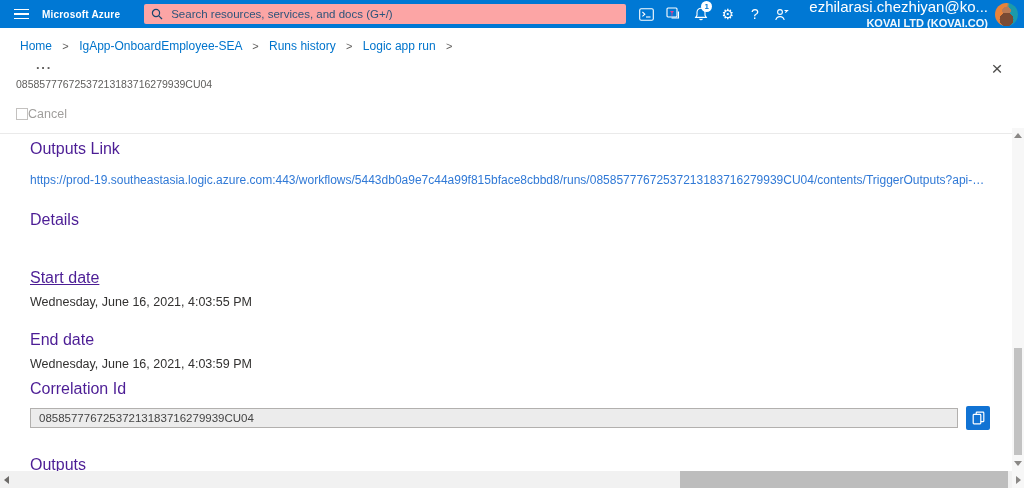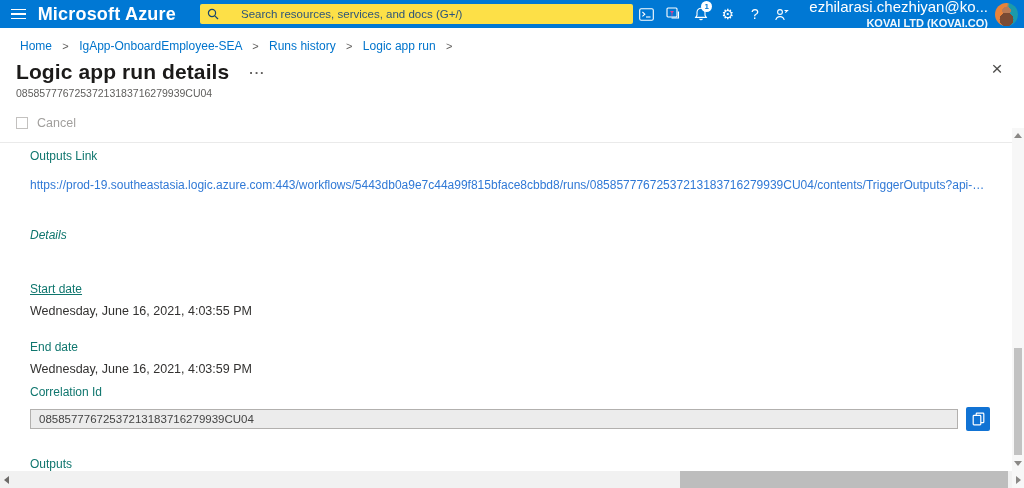--- a/index.html
+++ b/index.html
@@ -8,24 +8,24 @@
     width:1024px; height:488px; position:relative; overflow:hidden;
     background:#fff; font-family:"Liberation Sans", sans-serif; color:#323130;
   }
 
   
   .topbar {
     height:28px; background:#0078d4; display:flex; align-items:center; color:#fff;
   }
   .hamburger { width:42px; height:28px; display:flex; flex-direction:column; justify-content:center; align-items:center; gap:3px; cursor:pointer; }
   .hamburger span { display:block; width:15px; height:1.6px; background:#fff; }
-  .brand { font-weight:bold; font-size:18px; white-space:nowrap; margin-right:24px; letter-spacing:.2px; }
+  .brand { font-weight:bold; font-size:10px; white-space:nowrap; margin-right:24px; letter-spacing:.2px; }
   .searchbox {
-    width:482px; height:20px; background:#fde047; border-radius:2px;
-    display:flex; align-items:center; padding:0 7px; gap:20px;
+    width:482px; height:20px; background:#fca5a5; border-radius:2px;
+    display:flex; align-items:center; padding:0 7px; gap:6px;
   }
   .searchbox svg { flex:none; }
   .searchbox input {
     flex:1; border:none; background:transparent; outline:none;
     font-family:"Liberation Sans", sans-serif; font-size:11.5px; color:#16456e;
   }
   .searchbox input::placeholder { color:#2d547a; opacity:1; }
   .top-right { margin-left:auto; display:flex; align-items:center; height:28px; }
   .tb-icon { width:27px; height:28px; display:flex; align-items:center; justify-content:center; position:relative; cursor:pointer; }
   .tb-icon svg { display:block; }
@@ -56,31 +56,31 @@
   .page-title { margin:0; font-size:21px; font-weight:700; color:#1b1a19; letter-spacing:.1px; }
   .title-ellipsis { margin-left:20px; color:#605e5c; font-size:13px; font-weight:bold; letter-spacing:1px; cursor:pointer; }
   .close-btn {
     position:absolute; top:58px; right:16px; font-size:19px; color:#4f4e4d;
     width:22px; height:22px; display:flex; align-items:center; justify-content:center; cursor:pointer;
   }
   .run-id { padding:3px 16px 0; font-size:10.5px; color:#5f5e5c; }
 
   
   .toolbar { margin-top:10px; padding:6px 16px 9px; border-bottom:1px solid #eaeaea; }
-  .cancel-btn { display:inline-flex; align-items:center; gap:9px; color:#a19f9d; font-size:12.5px; cursor:default; }
+  .cancel-btn { display:inline-flex; align-items:center; color:#a19f9d; font-size:12.5px; cursor:default; }
   .stop-square { width:12px; height:12px; border:1px solid #c3c1bf; background:transparent; }
 
   
   .content { padding:6px 30px 0; }
-  .field-label { font-size:12px; color:#0f766e; }
+  .field-label { font-size:16px; color:#4c1d95; }
   .outputs-url {
     display:block; margin-top:15px; font-size:12px; color:#3079d6; text-decoration:none;
     white-space:nowrap; overflow:hidden; text-overflow:ellipsis; max-width:958px; cursor:pointer;
   }
-  .details-label { margin-top:36px;font-style:italic; }
+  .details-label { margin-top:24px; }
   .start-label { margin-top:40px;text-decoration:underline; }
   .value-text { margin-top:8px; font-size:12.5px; color:#323130; }
   .end-label { margin-top:22px; }
   .corr-label { margin-top:9px; }
   .corr-row { margin-top:8px; display:flex; align-items:center; }
   .corr-input {
     width:928px; height:20px; background:#ececec; border:1px solid #b2b0ae;
     font-family:"Liberation Sans", sans-serif; font-size:11.5px; color:#444;
     padding:0 8px; outline:none;
   }
@@ -169,21 +169,20 @@
   <span class="crumb-sep">&gt;</span>
   <a>IgApp-OnboardEmployee-SEA</a>
   <span class="crumb-sep">&gt;</span>
   <a>Runs history</a>
   <span class="crumb-sep">&gt;</span>
   <a>Logic app run</a>
   <span class="crumb-sep">&gt;</span>
 </div>
 
 <div class="title-row">
-  <h1 class="page-title">Logic app run details</h1>
   <span class="title-ellipsis">···</span>
 </div>
 <div class="run-id">08585777672537213183716279939CU04</div>
 <div class="close-btn">×</div>
 
 <div class="toolbar">
   <div class="cancel-btn">
     <span class="stop-square"></span>
     <span>Cancel</span>
   </div>

